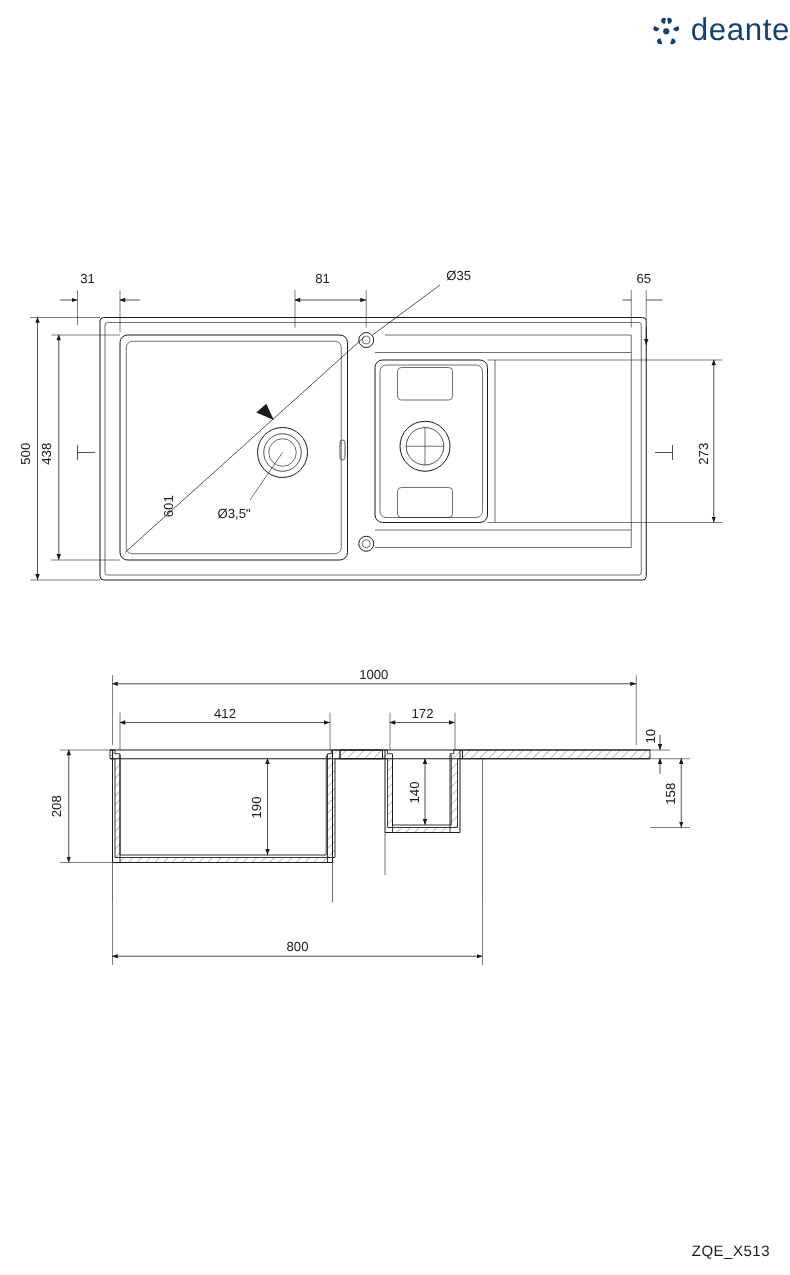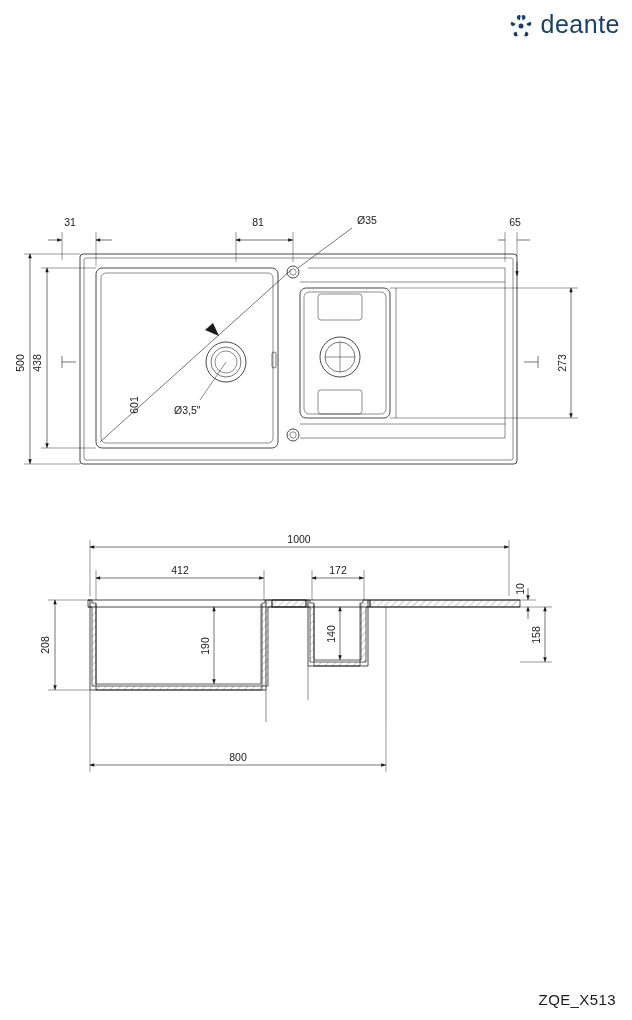--- a/index.html
+++ b/index.html
@@ -17,24 +17,24 @@
   }
   #sheet {
     position: absolute;
     left: 0; top: 0;
     width: 632px;
     height: 1020px;
   }
   
   .brand {
     position: absolute;
-    right: 12px;
+    right: 0;
     top: 12px;
     display: flex;
-    align-items: center;
+    align-items: flex-start;
     gap: 7px;
   }
   .brand-mark {
     width: 26px;
     height: 26px;
     position: relative;
   }
   .brand-text {
     font-size: 25px;
     letter-spacing: 0.5px;
@@ -49,21 +49,21 @@
     position: absolute;
     left: 0; top: 0;
     width: 632px;
     height: 1020px;
   }
   
   .code {
     position: absolute;
     right: 16px;
     bottom: 12px;
-    font-size: 15px;
+    font-size: 12px;
     letter-spacing: 0.4px;
     color: #1a1a1a;
     margin-left: 43px;
   }
   text {
     font-family: "Liberation Sans", sans-serif;
     fill: #1a1a1a;
   }
 </style>
 </head>

